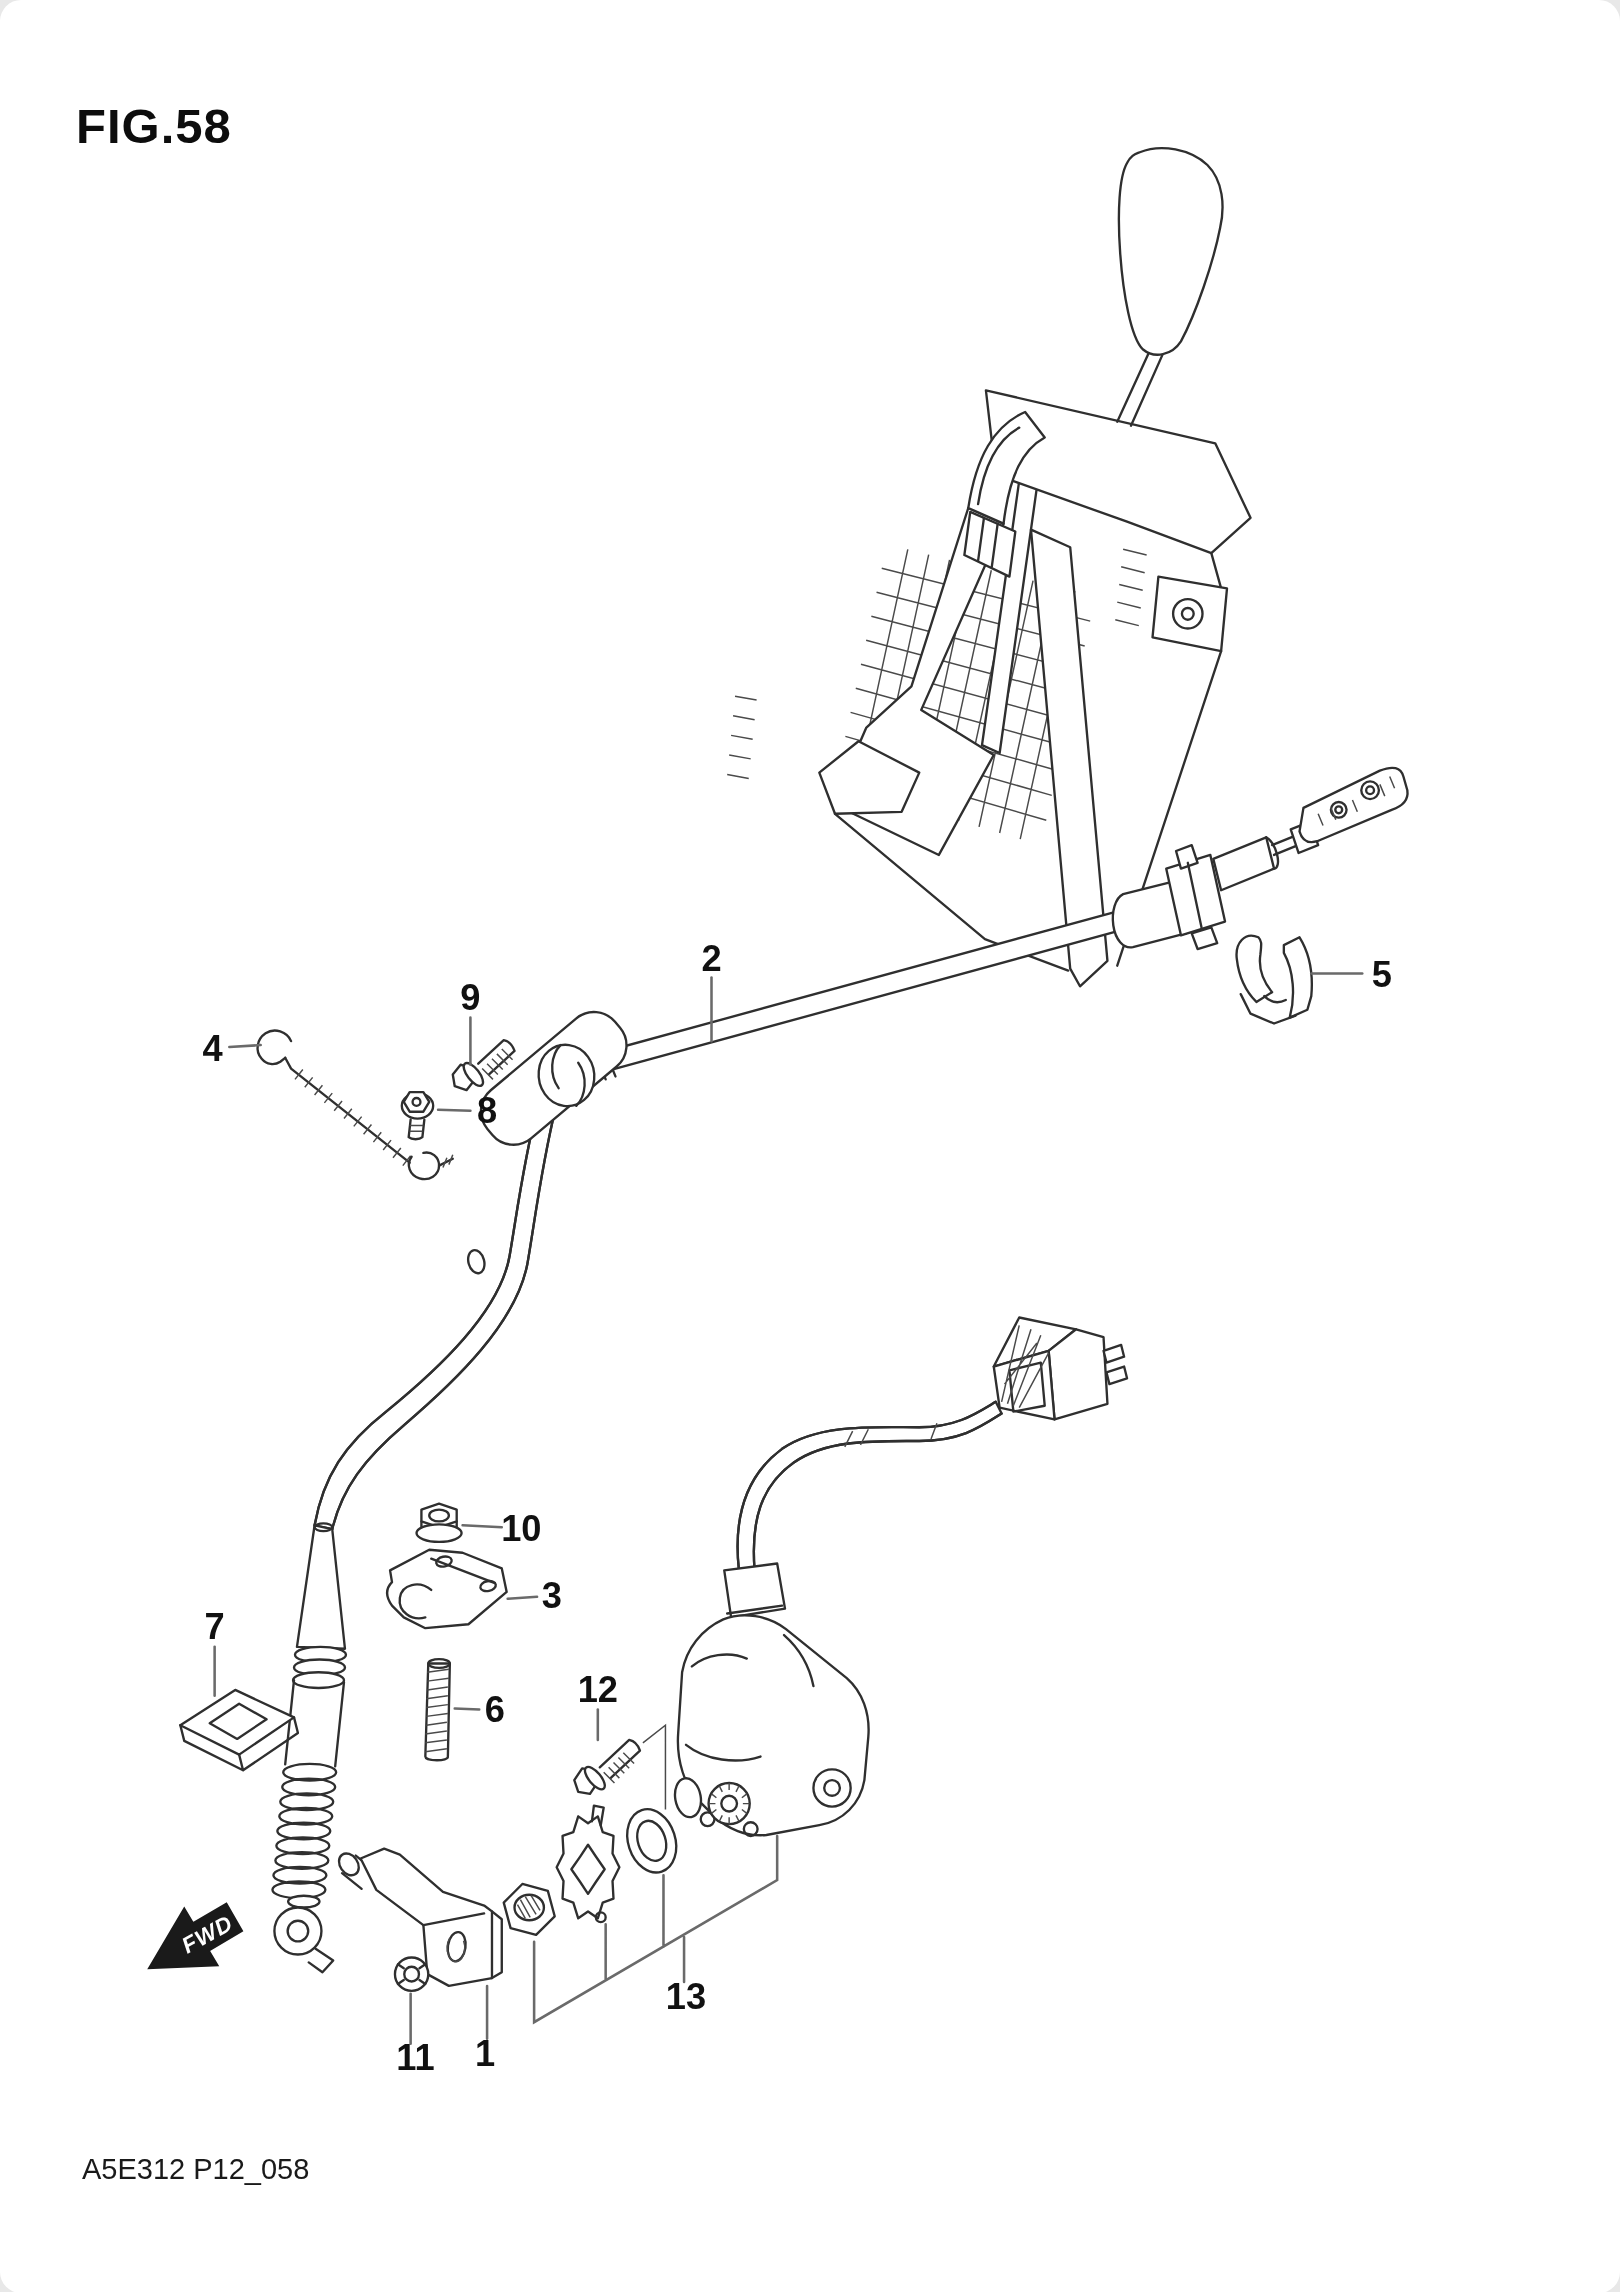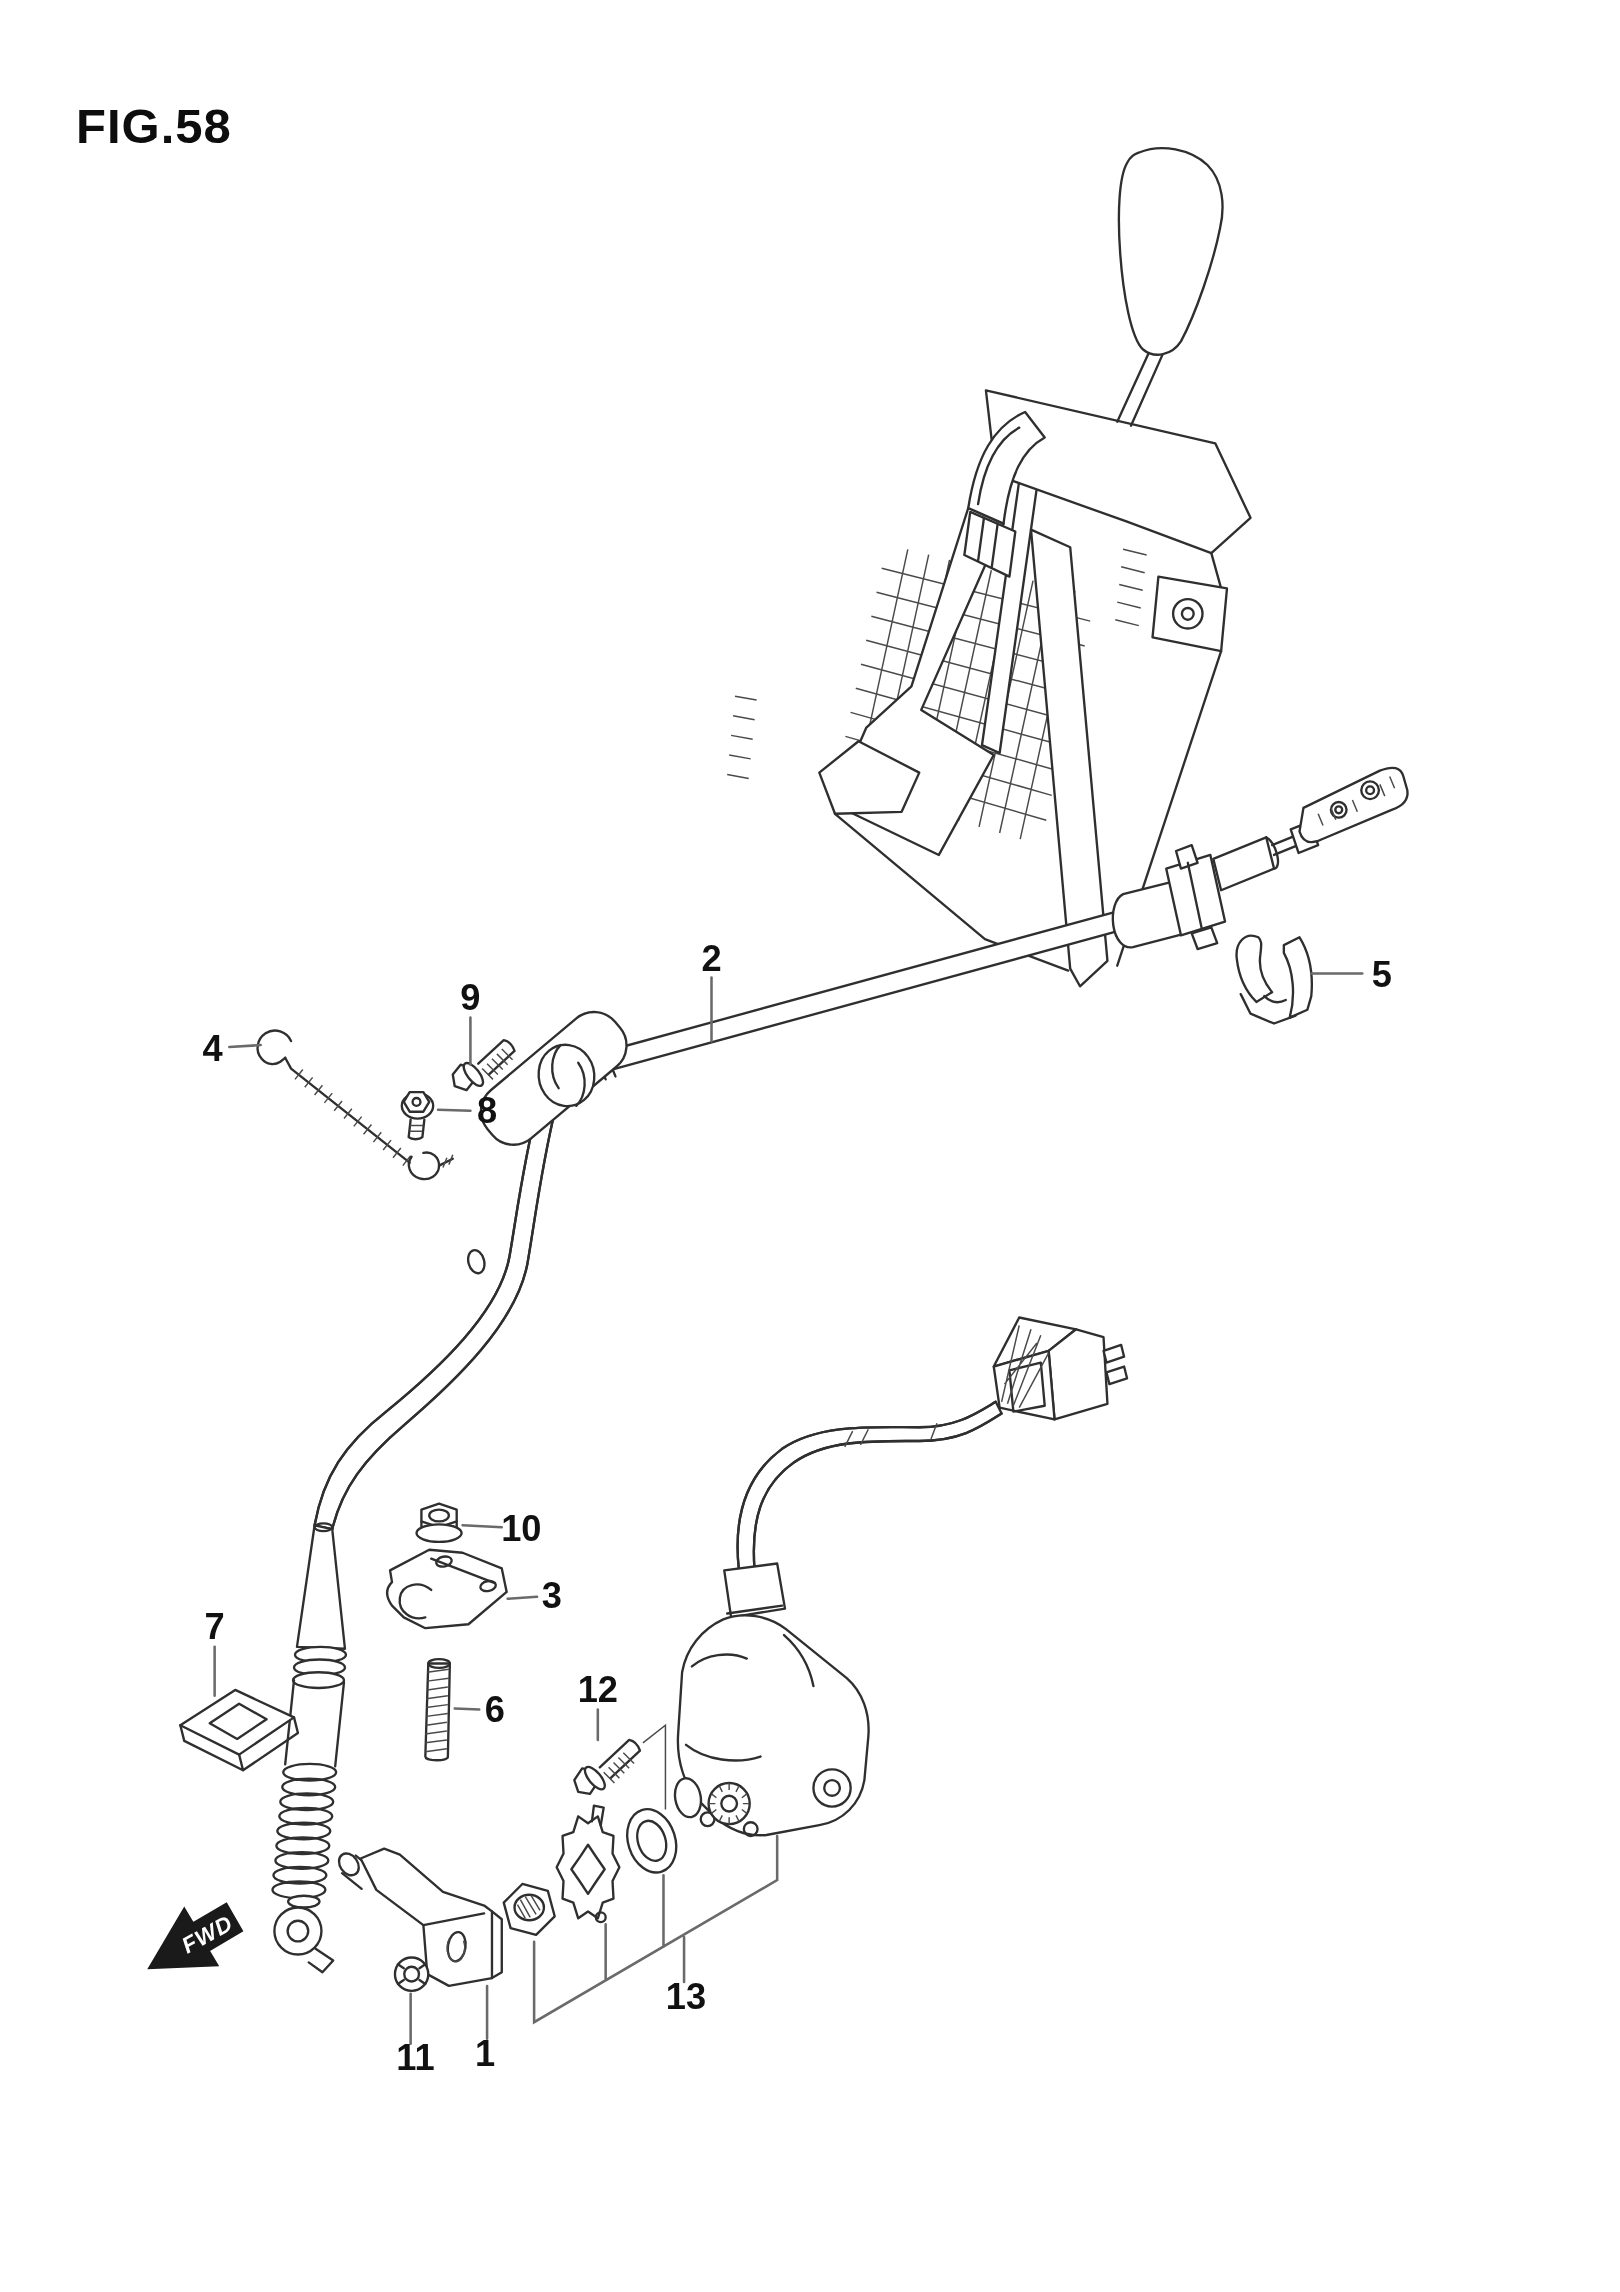--- a/index.html
+++ b/index.html
@@ -2,20 +2,21 @@
 <html><head>
 <meta charset="utf-8">
 <style>
   html,body{margin:0;padding:0;background:#e8e8e8;}
   .page{
     position:relative;
     width:1620px;height:2293px;
     background:#ffffff;
     font-family:"Liberation Sans", sans-serif;
     overflow:hidden;
+    border-radius:21px;
   }
   .fig-title{
     position:absolute;left:76px;top:98px;
     font-size:49px;font-weight:bold;color:#0d0d0d;
     letter-spacing:1px;
   }
   .footer{
     position:absolute;left:82px;top:2148px;
     font-size:29px;color:#1a1a1a;line-height:43px;
     white-space:pre;
@@ -287,16 +288,16 @@
       <text class="lbl" x="219" y="1672" text-anchor="middle">7</text>
       <text class="lbl" x="497" y="1146" text-anchor="middle">8</text>
       <text class="lbl" x="480" y="1030" text-anchor="middle">9</text>
       <text class="lbl" x="532" y="1572" text-anchor="middle">10</text>
       <text class="lbl" x="424" y="2112" text-anchor="middle">11</text>
       <text class="lbl" x="610" y="1736" text-anchor="middle">12</text>
       <text class="lbl" x="700" y="2050" text-anchor="middle">13</text>
     </g>
   </svg>
 
-  <div class="footer"></div>
+  <div class="footer"><div>A5E312 P12_058</div></div>
 
 </div>
 
 
 </body></html>

